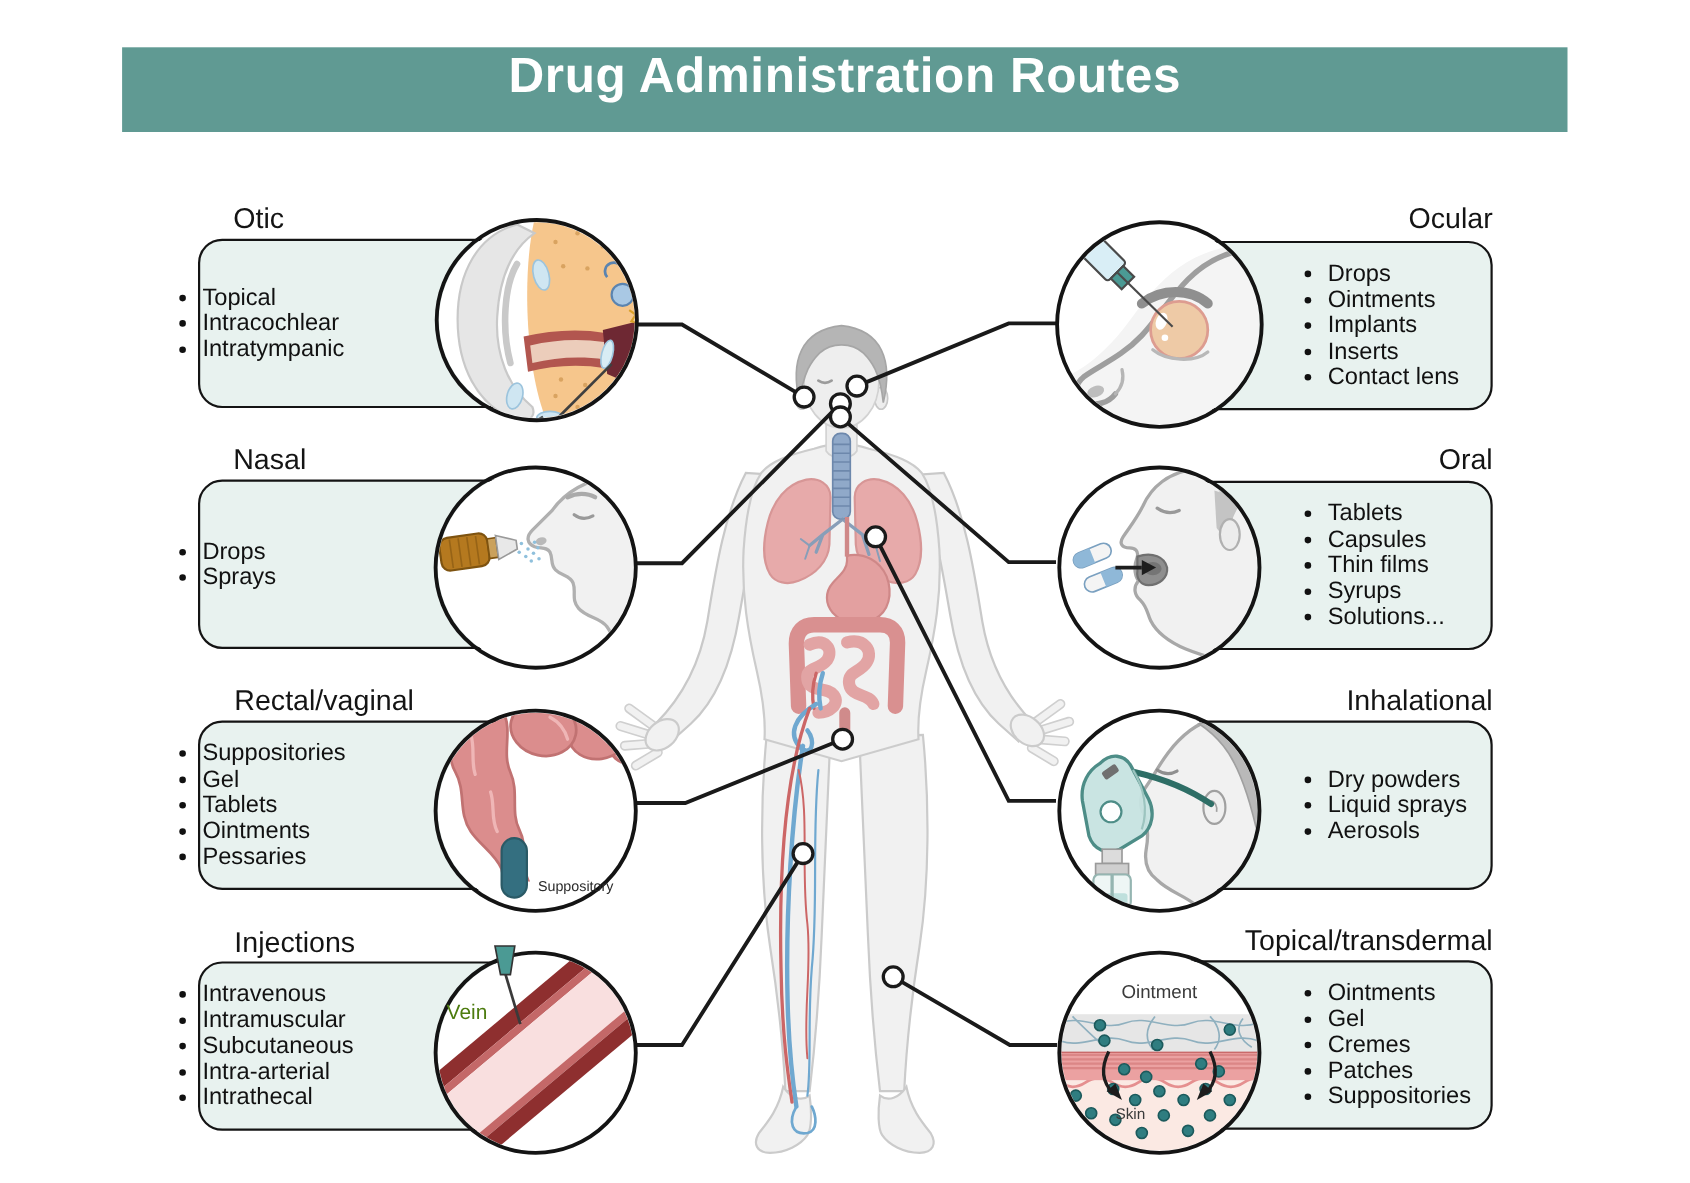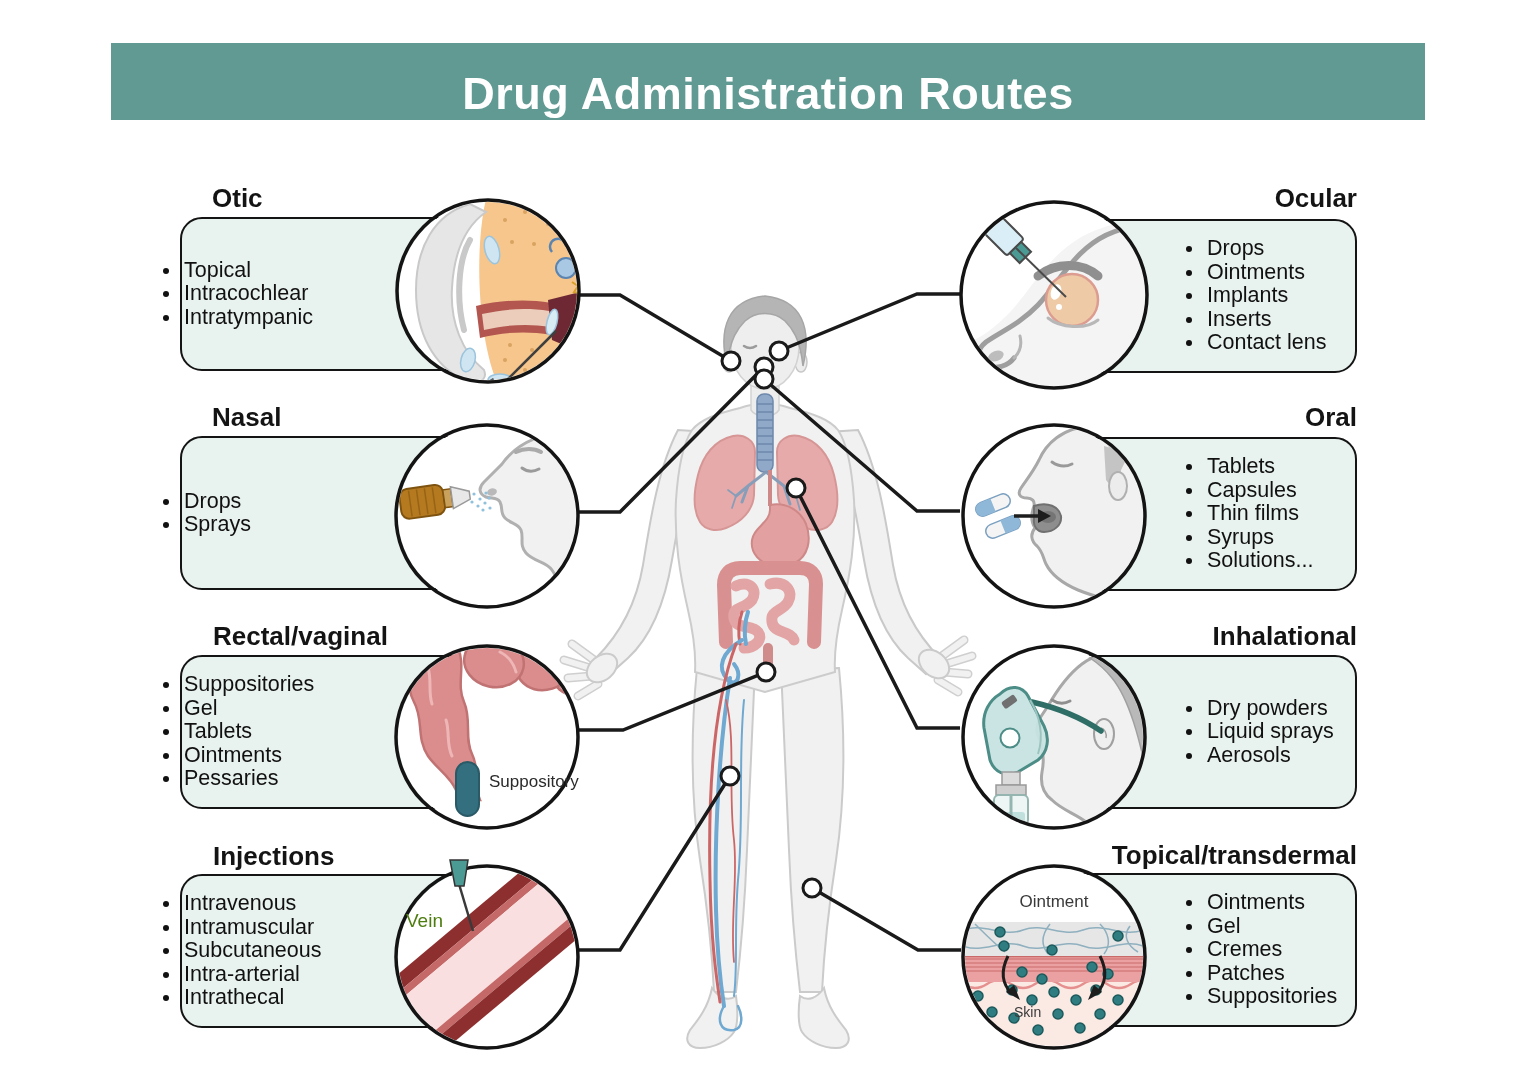--- a/index.html
+++ b/index.html
@@ -2,37 +2,37 @@
 <html><head>
 <meta charset="utf-8">
 <style>
   html,body{margin:0;padding:0}
   body{
     width:1536px;height:1075px;position:relative;background:#ffffff;
     font-family:"Liberation Sans",sans-serif;overflow:hidden;
   }
   .header{
     position:absolute;left:111px;top:43px;width:1314px;height:77px;
-    background:#609a93;display:flex;align-items:flex-end;justify-content:center;z-index:1;
+    background:#609a93;display:flex;align-items:flex-start;justify-content:center;z-index:1;
   }
   .header h1{margin:0;color:#ffffff;font-size:45px;font-weight:bold;letter-spacing:.5px}
-  .gtitle{position:absolute;font-size:26px;font-weight:bold;color:#141414;z-index:2;white-space:nowrap}
+  .gtitle{position:absolute;font-size:26px;font-weight:normal;color:#141414;z-index:2;white-space:nowrap}
   .gtitle.right{left:1027px;width:330px;text-align:right}
   .panel{
     position:absolute;width:330px;height:154px;background:#e8f2ef;
     border:2.5px solid #141414;border-radius:22px;display:flex;align-items:center;
     box-sizing:border-box;z-index:1;
   }
   .panel ul{margin:0;padding:0;font-size:21.5px;line-height:23.5px;color:#111111}
   .panel.pleft ul{}
   .panel.pright ul{padding-left:176px}
   .panel li{margin:0;padding-left:2px}
   .overlay{position:absolute;left:0;top:0;z-index:5;pointer-events:none}
   .ann{position:absolute;z-index:6;pointer-events:none;color:#333333;white-space:nowrap}
-  #ann-suppository{left:489px;top:772px;font-size:17px;color:#2b2b2b}
+  #ann-suppository{left:489px;top:798px;font-size:13px;color:#2b2b2b}
   #ann-vein{left:406px;top:910px;font-size:19px;color:#4d7c0f}
   #ann-ointment{left:1014px;top:892px;width:80px;text-align:center;font-size:17px;color:#3a3a3a}
   #ann-skin{left:1014px;top:1004px;width:80px;text-align:left;font-size:14px;color:#3a3a3a}
 </style>
 </head>
 <body>
 
 <div class="header">
   <h1>Drug Administration Routes</h1>
 </div>

